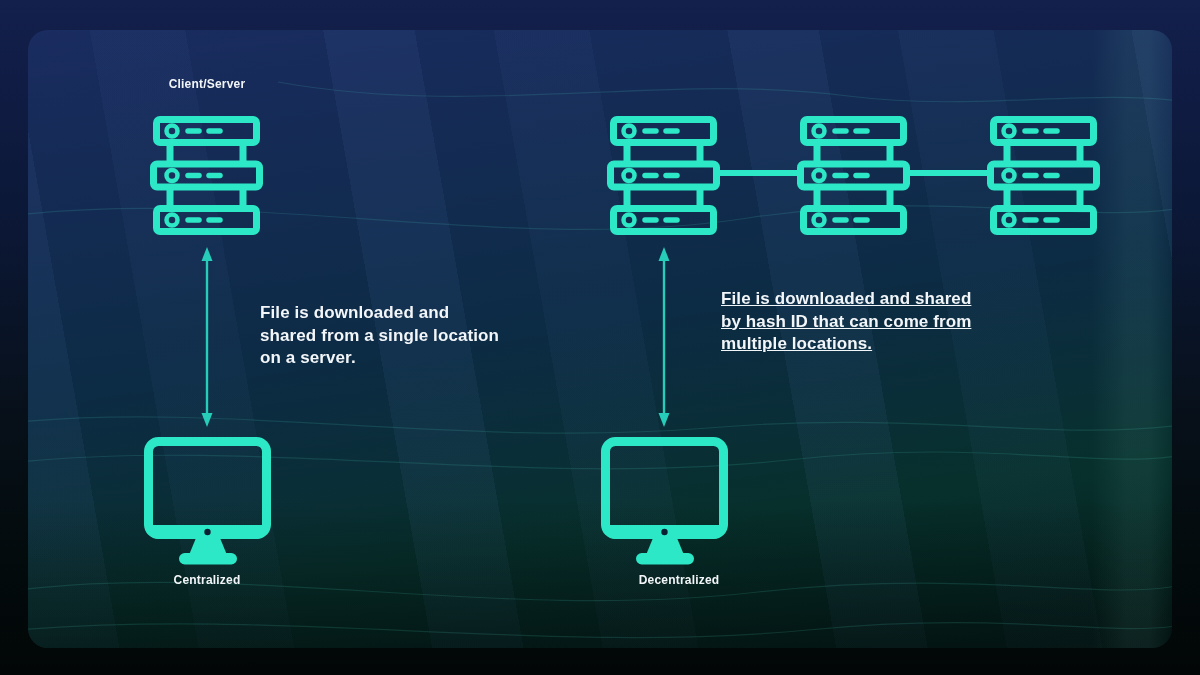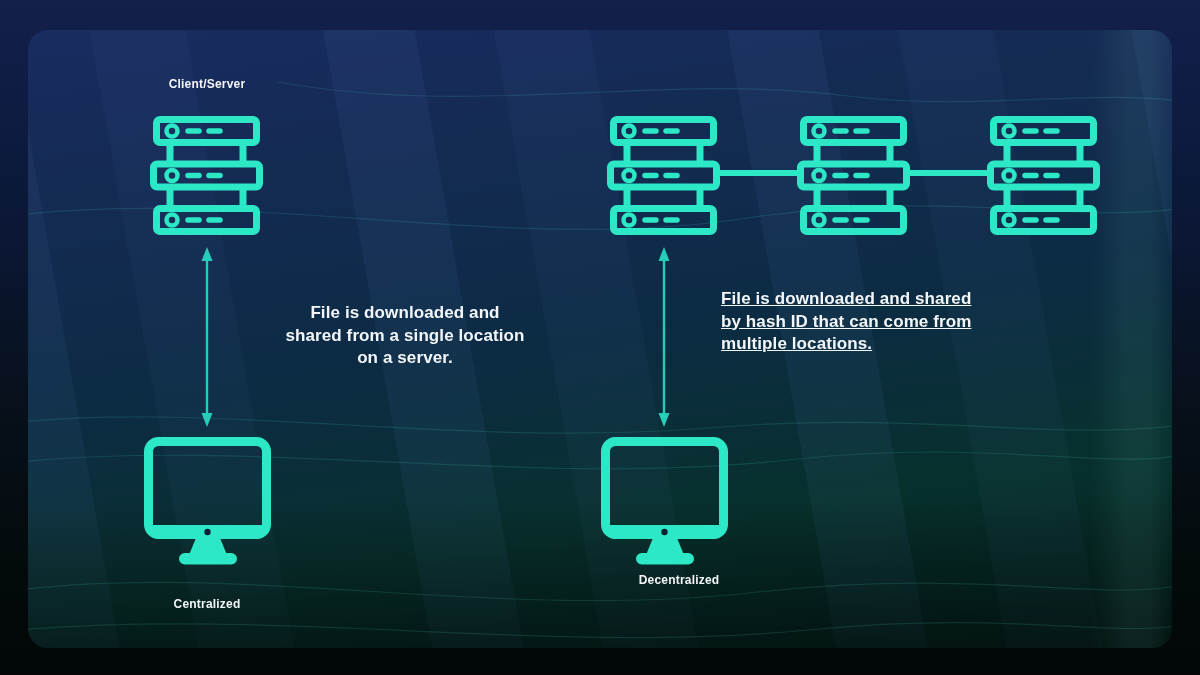--- a/index.html
+++ b/index.html
@@ -49,28 +49,28 @@
   .waves path{fill:none;stroke:rgba(86,225,205,0.14);stroke-width:1.2;}
 
   .defs-svg{position:absolute;width:0;height:0;overflow:hidden;}
 
   .title,.label{
     position:absolute;width:200px;text-align:center;
     color:var(--text);font-weight:700;font-size:12px;letter-spacing:0.2px;
   }
   .title-left{left:107px;top:77px;}
   .title-right{left:755px;top:77px;}
-  .l-left{left:107px;top:573px;margin-top:24px;}
+  .l-left{left:107px;top:573px;}
   .l-right{left:579px;top:573px;}
 
   .desc{
     position:absolute;color:var(--text);font-weight:700;font-size:17px;
     line-height:22.5px;white-space:pre-line;letter-spacing:0.1px;width:290px;
   }
-  .d-left{left:260px;top:302px;text-align:center;}
+  .d-left{left:260px;top:302px;}
   .d-right{left:721px;top:288px;text-decoration:underline;}
 
   .server{position:absolute;width:113px;height:119px;color:var(--accent-teal);}
   .s-left{left:150px;top:116px;}
   .s-r1{left:607px;top:116px;}
   .s-r2{left:797px;top:116px;}
   .s-r3{left:987px;top:116px;}
 
   .connector{position:absolute;top:170px;height:6px;background:var(--accent-teal);}
   .c1{left:715px;width:86px;}

